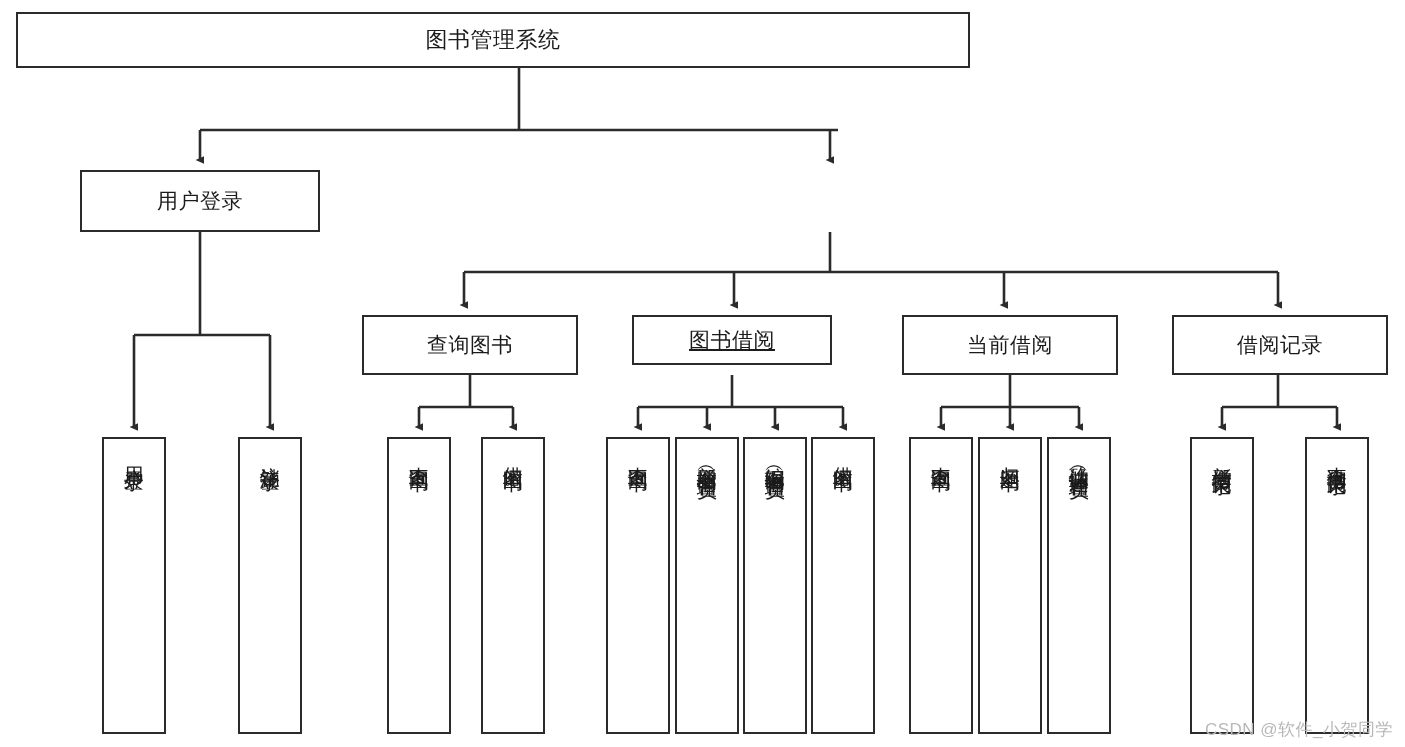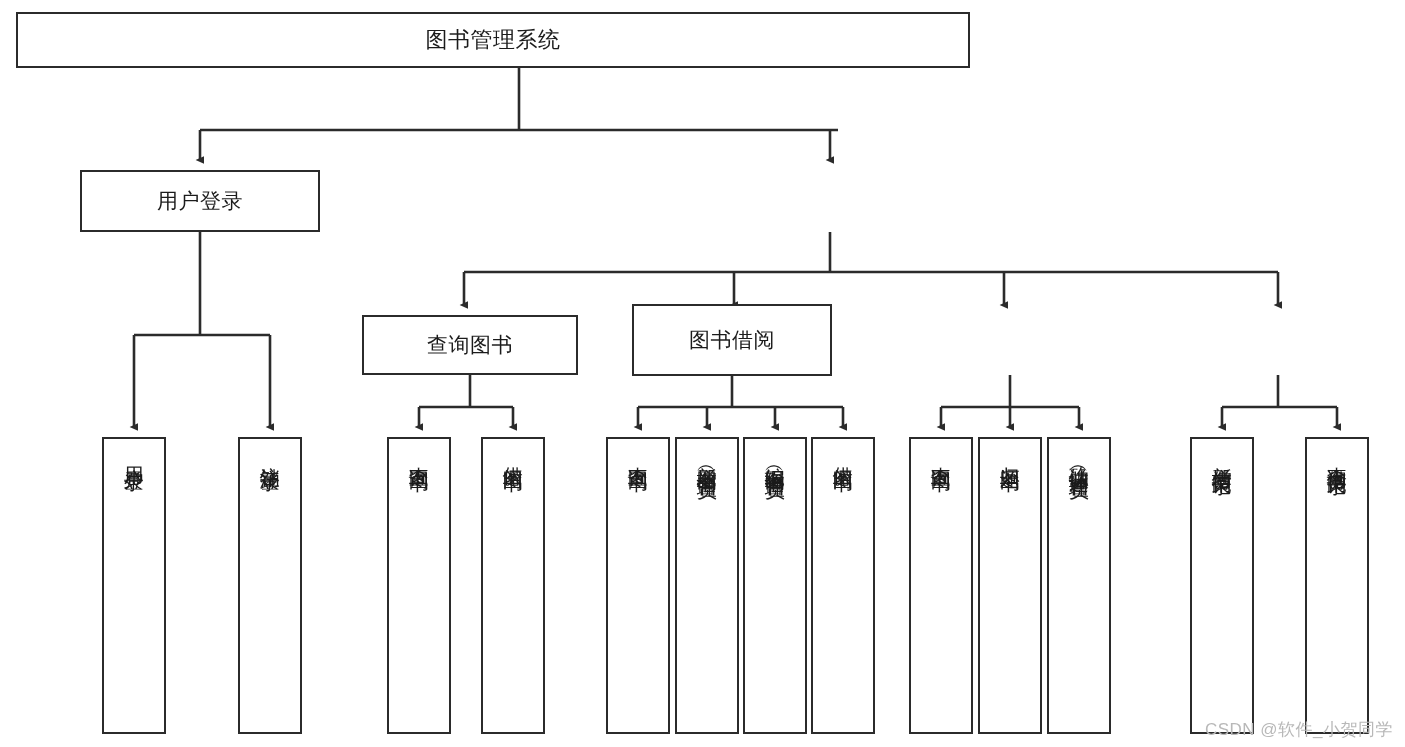--- a/index.html
+++ b/index.html
@@ -130,22 +130,28 @@
     <span class="lbl">图书管理系统</span>
   </div>
 
   <div class="node level2" style="left:80px; top:170px; width:240px; height:62px;">
     <span class="lbl">用户登录</span>
   </div>
 
   <div class="node level3" style="left:362px; top:315px; width:216px; height:60px;">
     <span class="lbl">查询图书</span>
   </div>
-  <div class="node level3" style="left:632px; top:304px; width:200px; height:72px;">
+  <div class="node level3" style="left:632px; top:315px; width:200px; height:50px;text-decoration:underline;">
     <span class="lbl">图书借阅</span>
+  </div>
+  <div class="node level3" style="left:902px; top:315px; width:216px; height:60px;">
+    <span class="lbl">当前借阅</span>
+  </div>
+  <div class="node level3" style="left:1172px; top:315px; width:216px; height:60px;">
+    <span class="lbl">借阅记录</span>
   </div>
 
   <div class="node leaf" style="left:102px; top:437px; width:64px; height:297px;">
     <span class="lbl">用户登录</span>
   </div>
   <div class="node leaf" style="left:238px; top:437px; width:64px; height:297px;">
     <span class="lbl">注销登录</span>
   </div>
 
   <div class="node leaf" style="left:387px; top:437px; width:64px; height:297px;">

